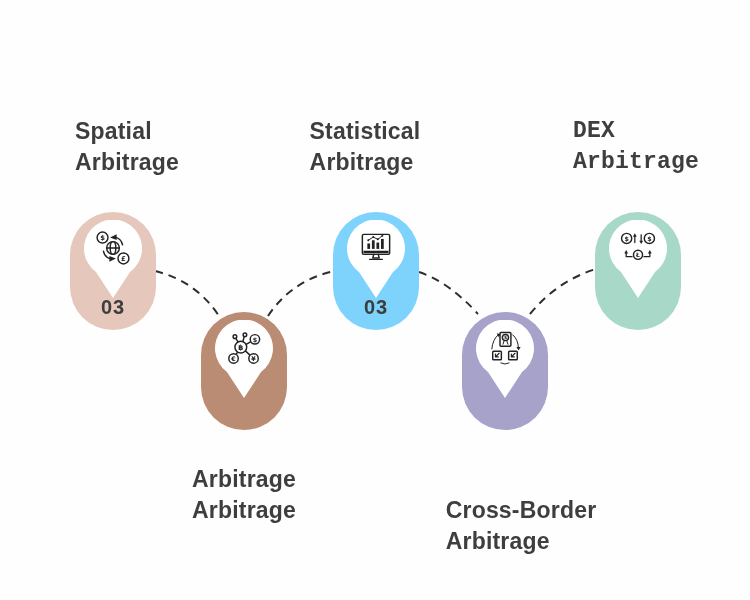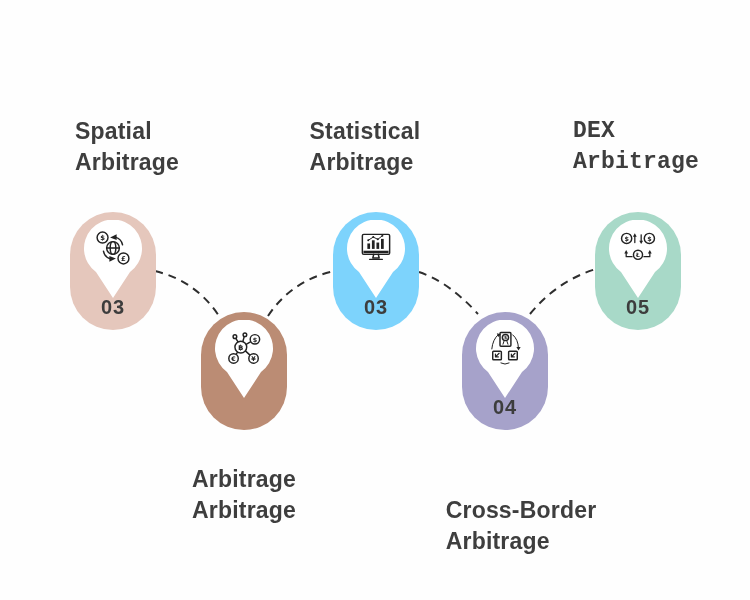--- a/index.html
+++ b/index.html
@@ -142,21 +142,20 @@
         <path d="M15.5,27.8 L11.5,31.8 M11.5,28.6 V31.8 H14.7" stroke-width="1.3"></path>
         <rect x="26" y="25.5" width="9.5" height="9.5" rx="1" fill="#fff"></rect>
         <path d="M33,27.8 L29,31.8 M29,28.6 V31.8 H32.2" stroke-width="1.3"></path>
         <path d="M7.5,23 Q8.5,12.5 14.5,7.5" stroke-width="1.1"></path>
         <polygon points="17.5,6.8 13,5.7 14.6,10" fill="#222" stroke="none"></polygon>
         <path d="M30.5,7.5 Q36.5,12.5 36.8,22" stroke-width="1.1"></path>
         <polygon points="36.9,24.8 34.5,20.9 39.2,20.9" fill="#222" stroke="none"></polygon>
         <path d="M17.5,38.5 Q22,41 26.5,38.5" stroke-width="1.1"></path>
       </svg>
     </span>
-    <div class="num">04</div>
   </div>
 
   <div class="pill" style="left: 595px; top: 212px; background-color: rgb(168, 217, 200);">
     <svg class="pin" viewBox="0 0 60 78" preserveAspectRatio="none">
       <path d="M30,78 L13,52 A29,29 0 1 1 47,52 Z" fill="#ffffff"></path>
     </svg>
     <span class="icon">
       <svg viewBox="0 0 44 44">
         <circle cx="9.5" cy="11.5" r="5.6" fill="#fff"></circle>
         <text x="9.5" y="14.1" font-size="7">$</text>
@@ -167,16 +166,15 @@
         <circle cx="34.5" cy="11.5" r="5.6" fill="#fff"></circle>
         <text x="34.5" y="14.1" font-size="7">$</text>
         <circle cx="22" cy="29.5" r="5" fill="#fff"></circle>
         <text x="22" y="32.1" font-size="6.5">Ł</text>
         <path d="M15.5,31.5 H9 V27" stroke-width="1.4"></path>
         <polygon points="9,24.3 6.9,28.1 11.1,28.1" fill="#222" stroke="none"></polygon>
         <path d="M28.5,31.5 H35 V27" stroke-width="1.4"></path>
         <polygon points="35,24.3 32.9,28.1 37.1,28.1" fill="#222" stroke="none"></polygon>
       </svg>
     </span>
-    <div class="num">05</div>
   </div>
 
 </div>
 
 </body></html>

